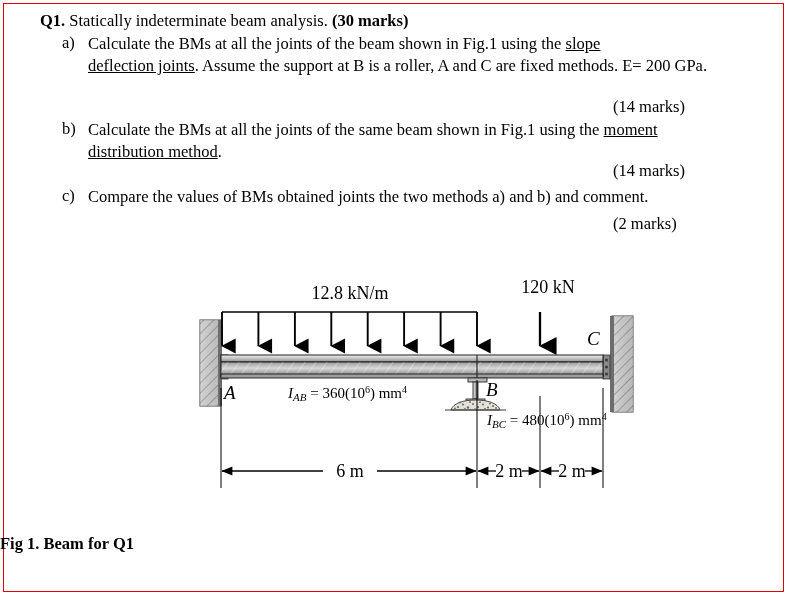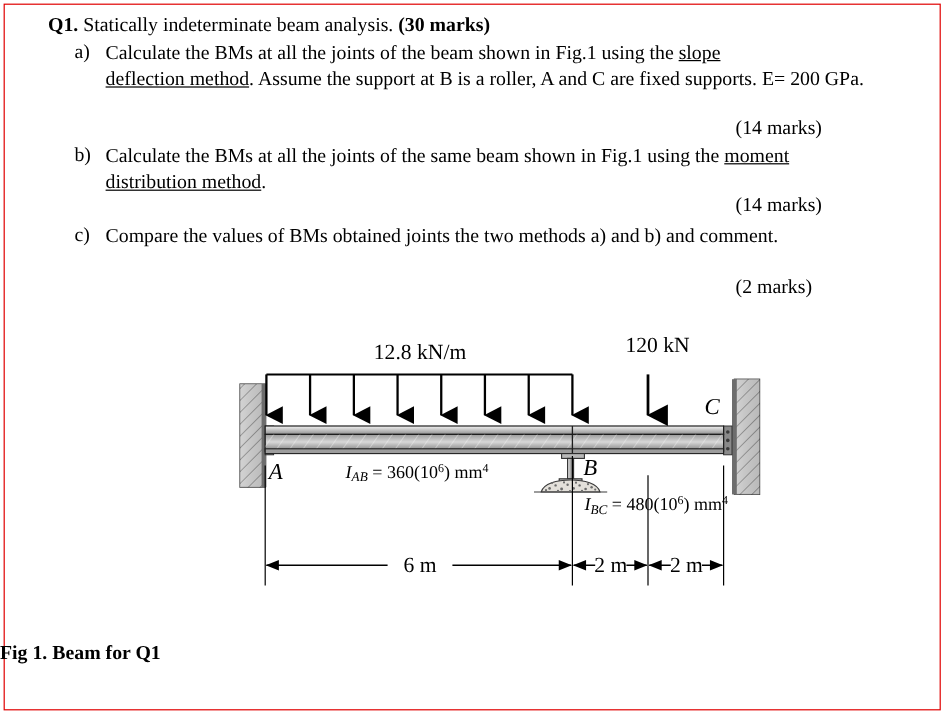--- a/index.html
+++ b/index.html
@@ -108,42 +108,42 @@
   <div class="q-title">
     <span class="lead">Q1.</span>
     <span>Statically indeterminate beam analysis.</span>
     <span class="marks">(30 marks)</span>
   </div>
 
   <div class="part" style="left:62px; top:33px;">
     <span class="letter">a)</span>
     <span class="body">
       <span class="line"><span>Calculate the BMs at all the joints of the beam shown in Fig.1 using the </span><span class="u">slope</span></span>
-      <span class="line"><span class="u">deflection method</span><span>.  Assume the support at B is a roller, A and C are fixed supports.</span></span>
+      <span class="line"><span class="u">deflection joints</span><span>.  Assume the support at B is a roller, A and C are fixed methods.</span></span>
       <span class="line">E= 200 GPa.</span>
     </span>
   </div>
   <div class="marks-right" style="left:613px; top:77px;">(14 marks)</div>
 
   <div class="part" style="left:62px; top:119px;">
     <span class="letter">b)</span>
     <span class="body">
       <span class="line"><span>Calculate the BMs at all the joints of the same beam shown in Fig.1 using the </span><span class="u">moment</span></span>
       <span class="line"><span class="u">distribution method</span><span>.</span></span>
     </span>
   </div>
   <div class="marks-right" style="left:613px; top:141px;">(14 marks)</div>
 
   <div class="part" style="left:62px; top:186px;">
     <span class="letter">c)</span>
     <span class="body">
       <span class="line">Compare the values of BMs obtained joints the two methods a) and b) and comment.</span>
     </span>
   </div>
-  <div class="marks-right" style="left:613px; top:209px;">(2 marks)</div>
+  <div class="marks-right" style="left:613px; top:194px;">(2 marks)</div>
 
 </div>
 
 <div id="figure">
 <svg width="789" height="597" viewBox="0 0 789 597" xmlns="http://www.w3.org/2000/svg">
   <defs>
 
     <pattern id="wallHatch" width="7" height="7" patternTransform="rotate(45)" patternUnits="userSpaceOnUse">
       <rect width="7" height="7" fill="#c9c9c9"></rect>
       <line x1="0" y1="0" x2="0" y2="7" stroke="#6e6e6e" stroke-width="1.3"></line>

